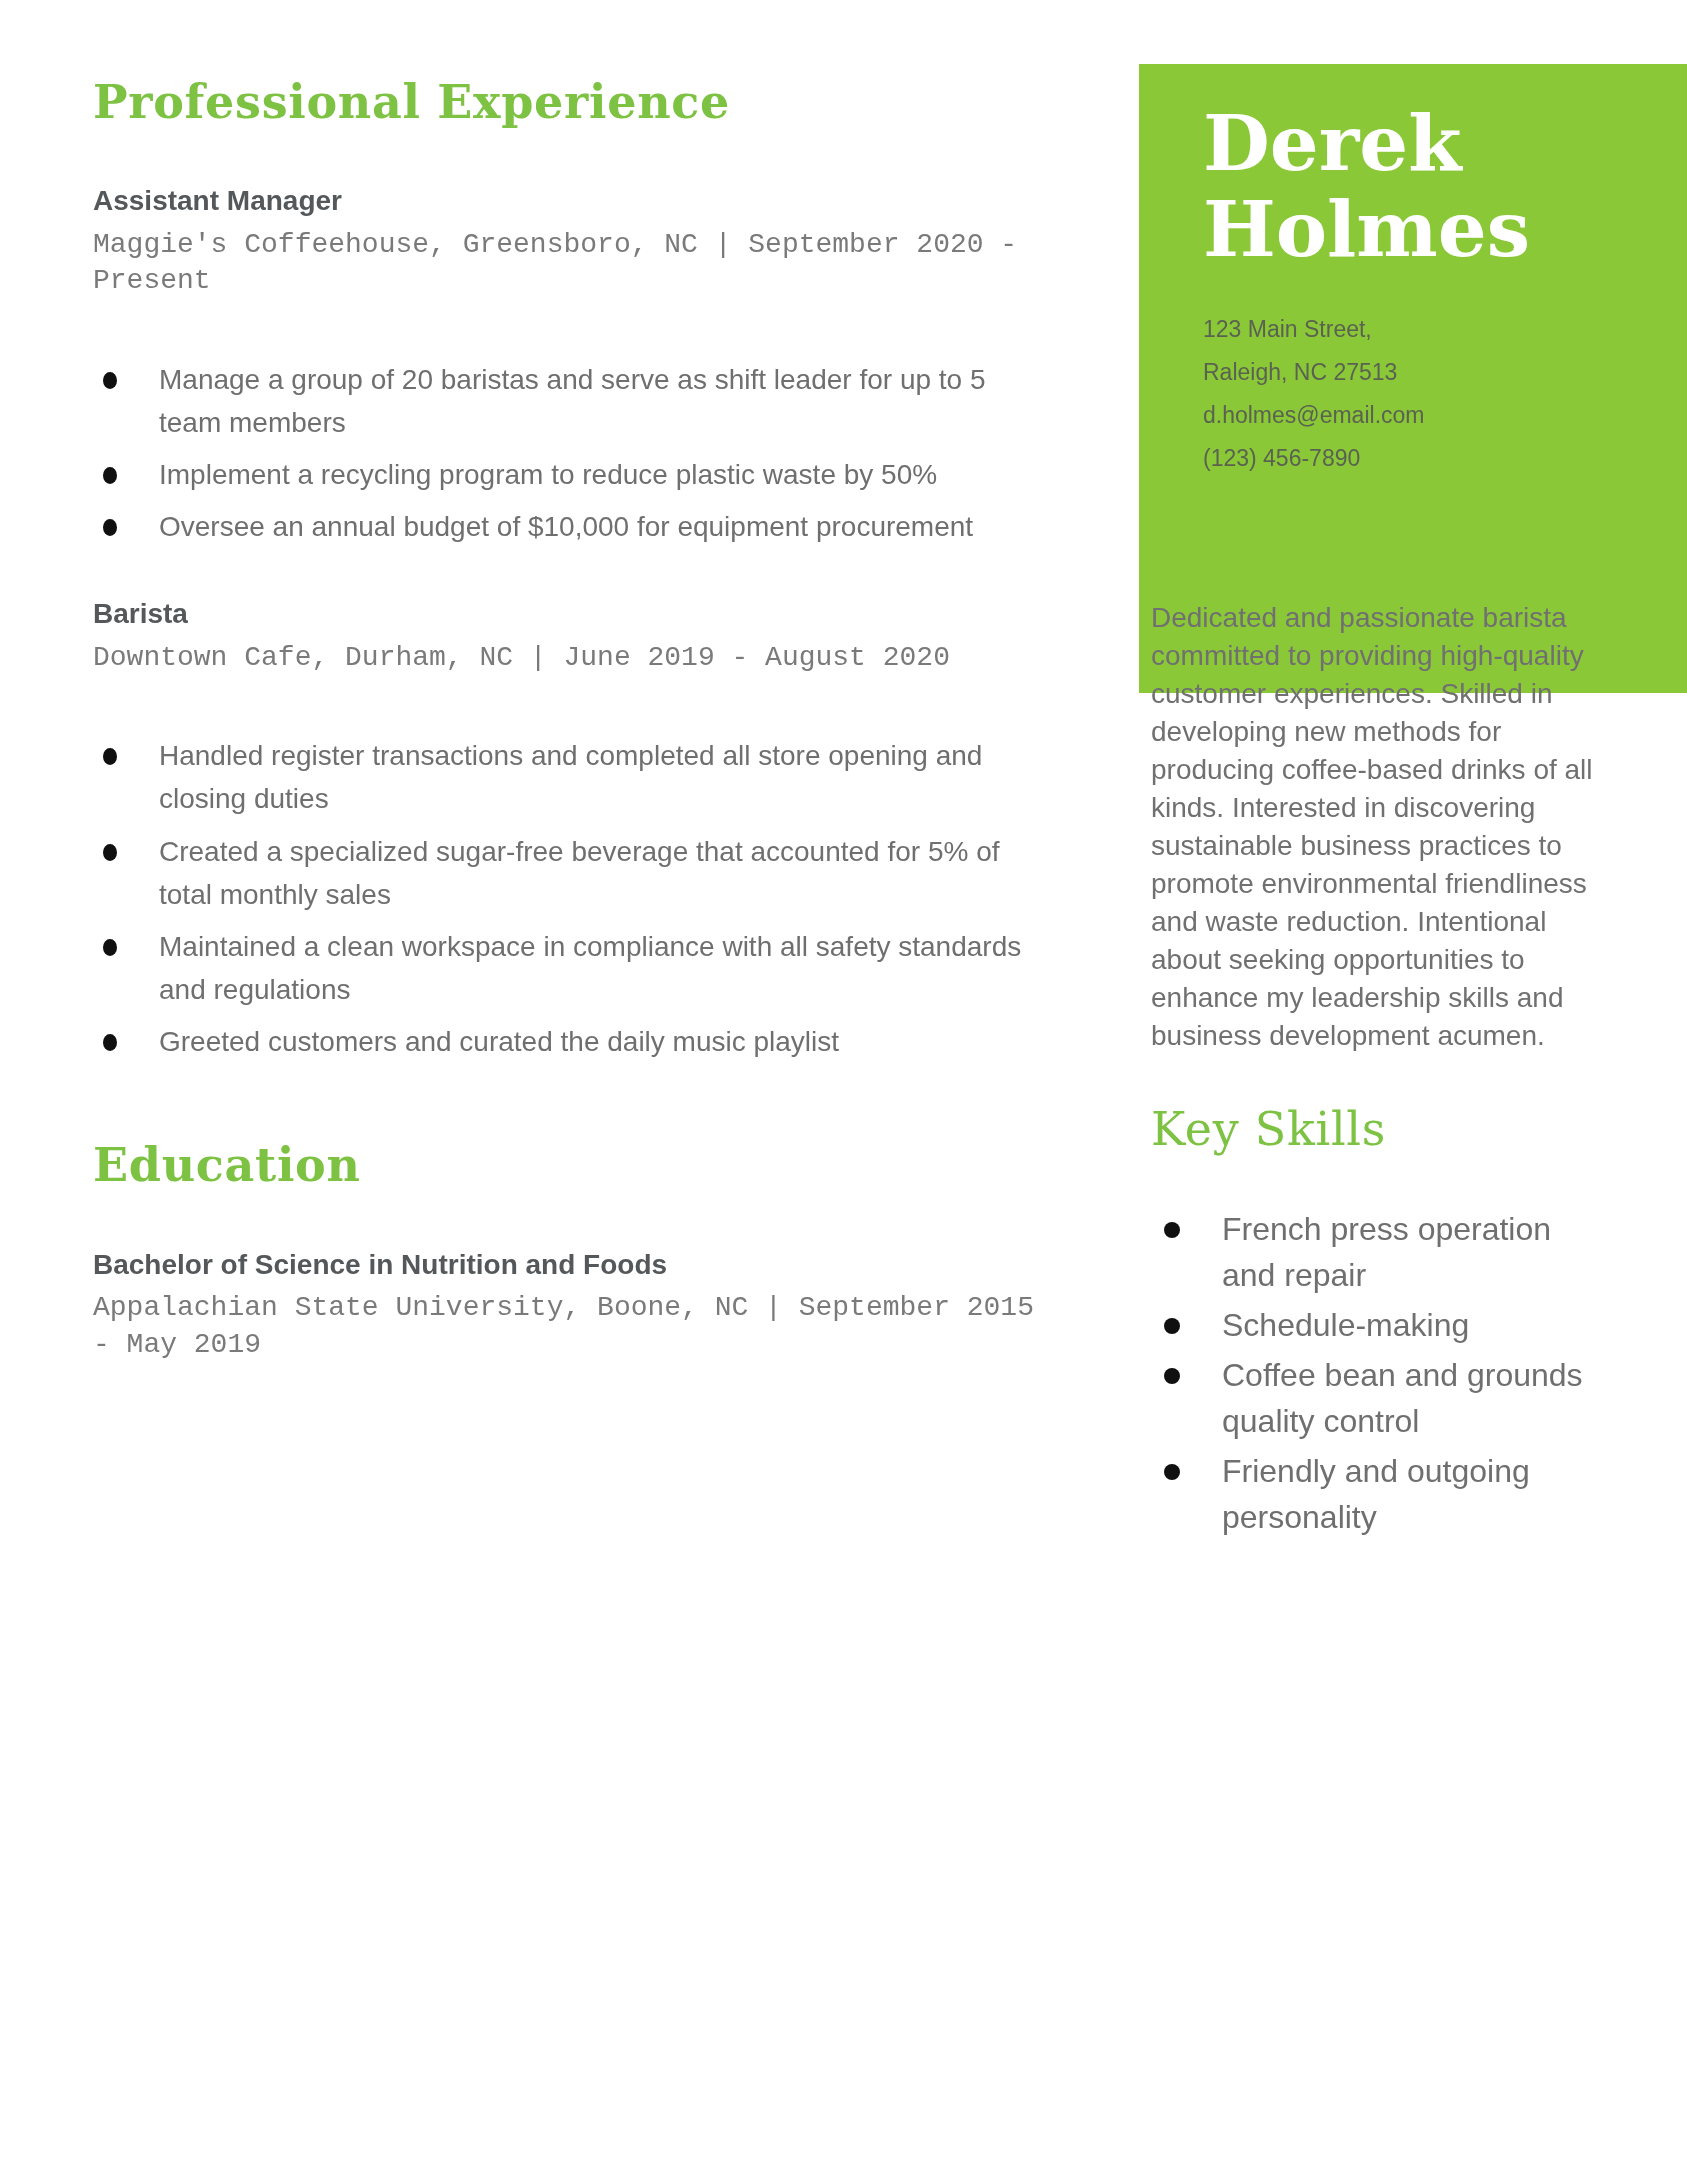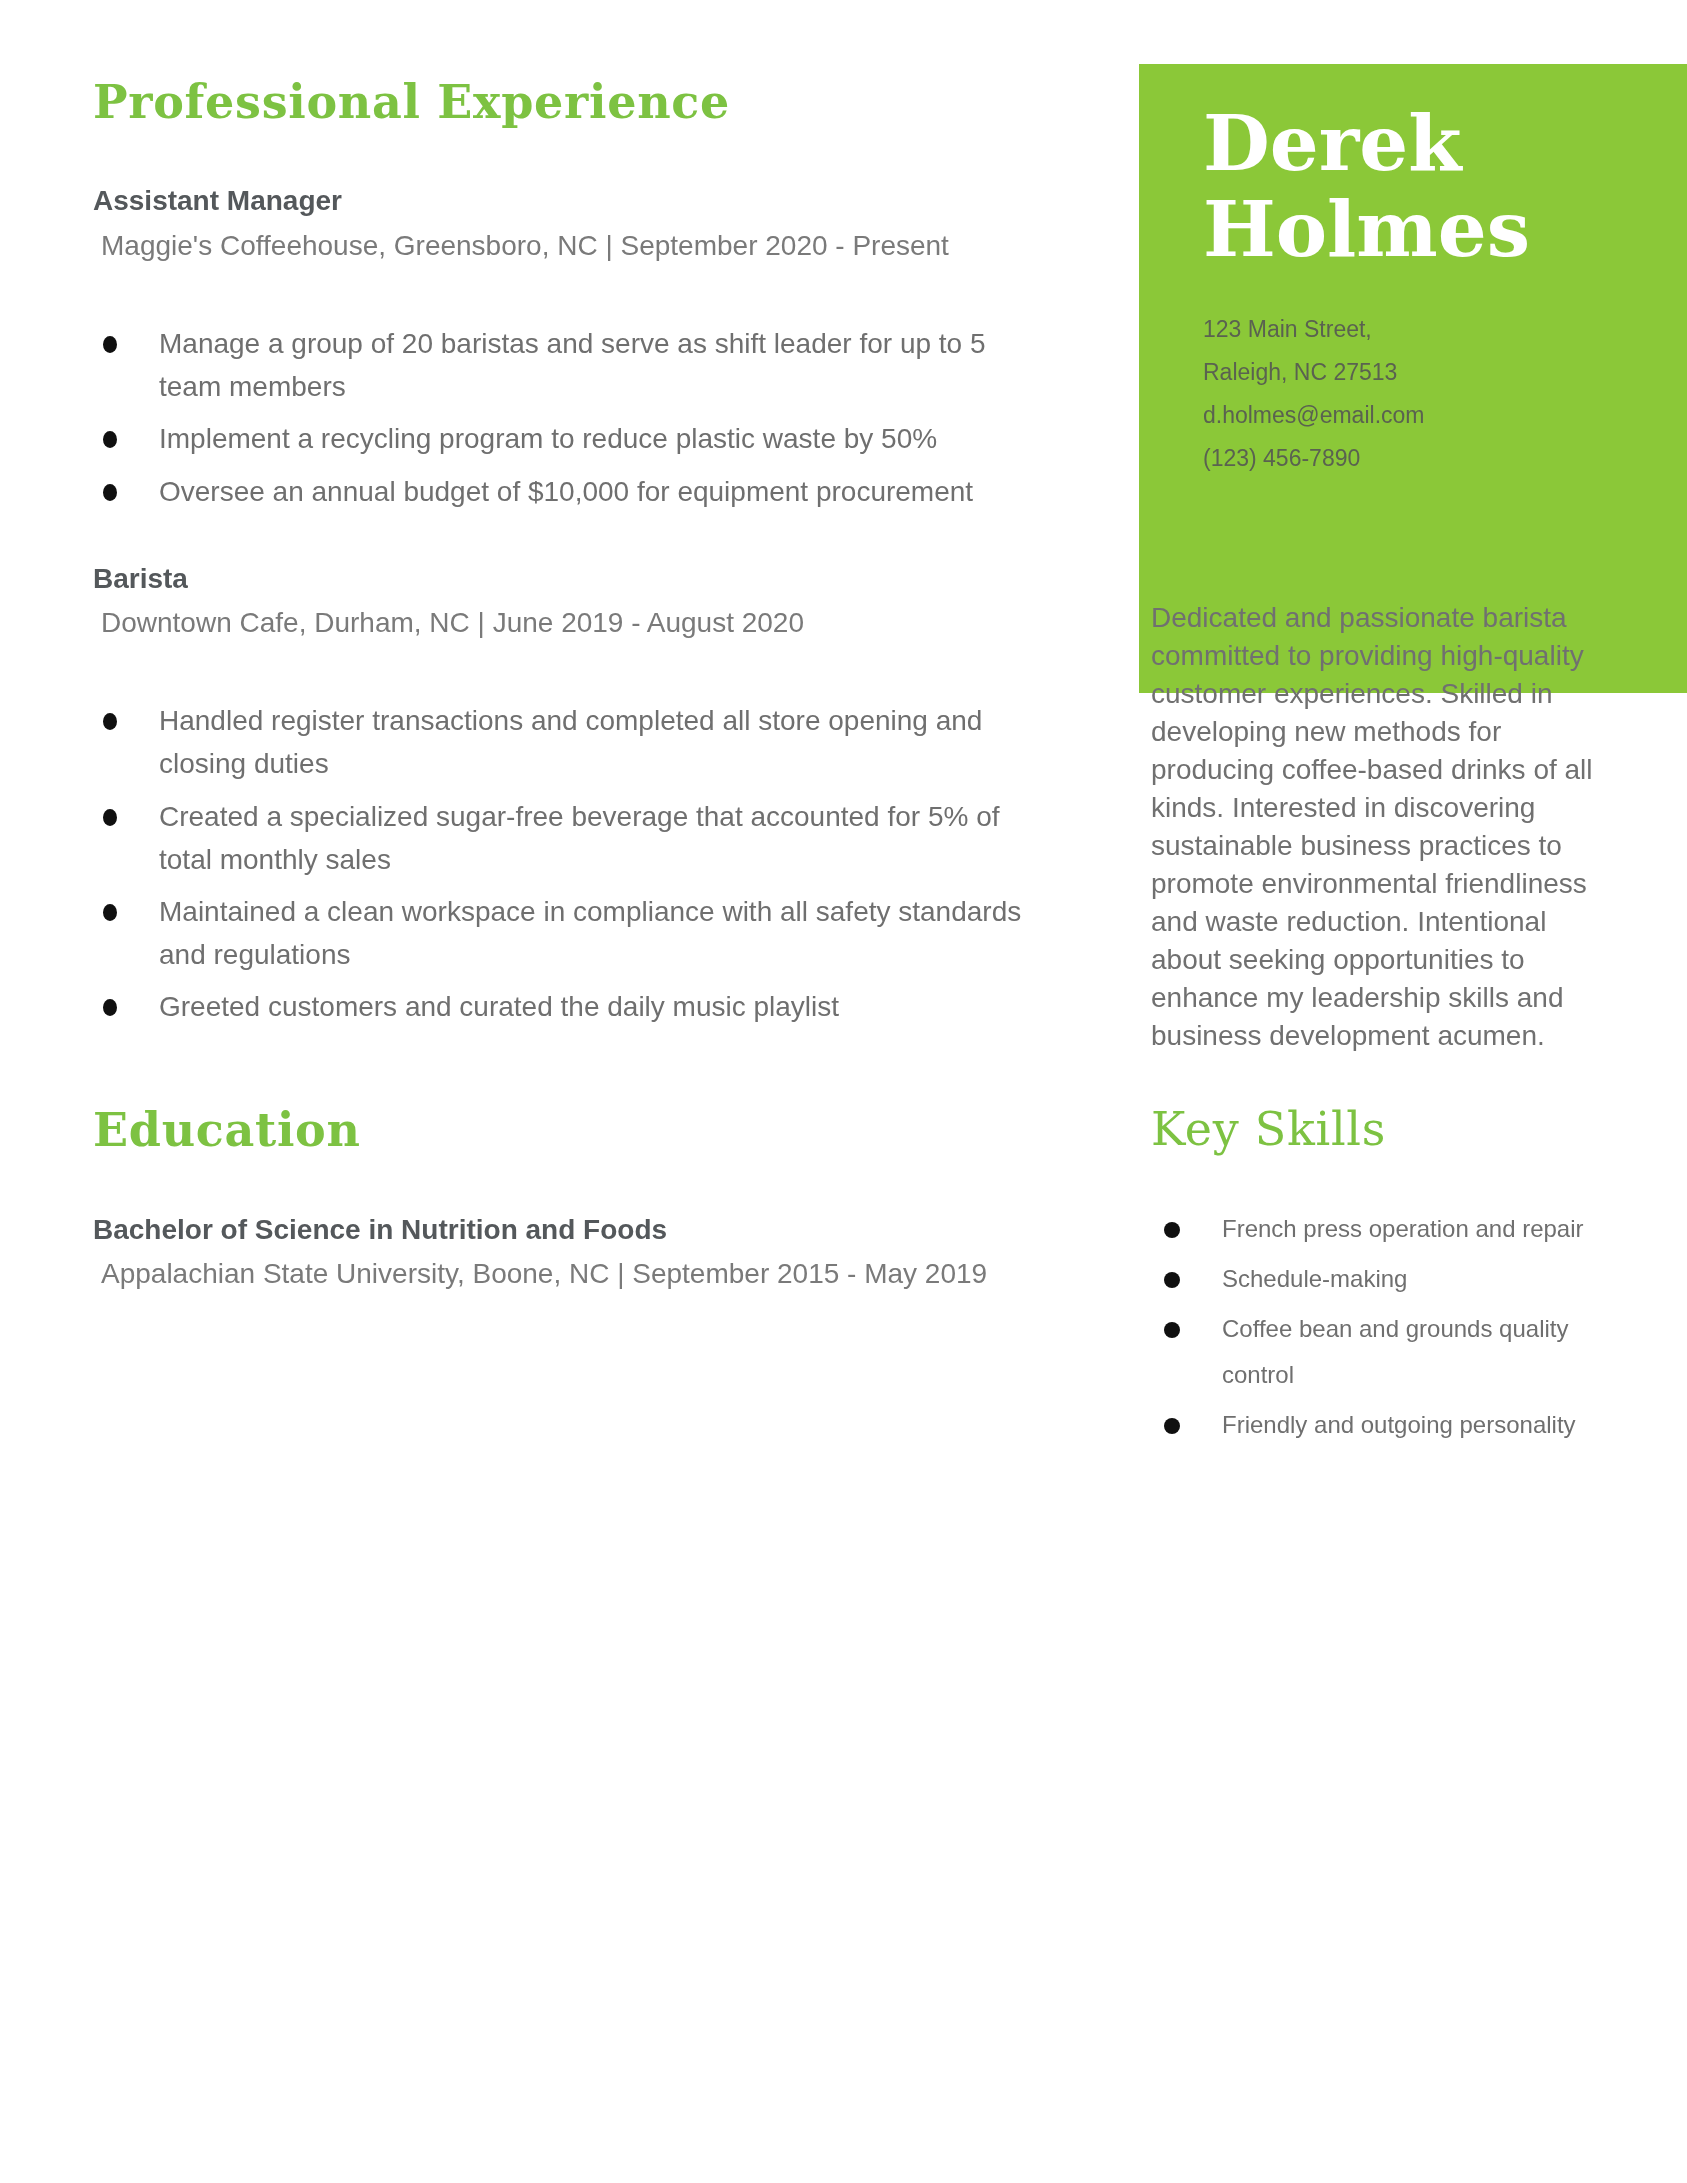--- a/index.html
+++ b/index.html
@@ -17,21 +17,21 @@
     font-weight:bold; font-size:46px; line-height:1.05;
     color:#7DC242; margin:0 0 57px 0; letter-spacing:0.7px;
   }
   .edu-heading { margin-top:78px; }
 
   .job-title, .degree-title {
     font-size:28px; line-height:1.3; font-weight:bold;
     color:#54585B; margin:0 0 7.3px 0;
   }
   .meta {
-    font-size:28px; line-height:1.3; color:#7A7A7A; margin:8px;
+    font-size:28px; line-height:1.3; color:#7A7A7A; margin:0;font-family:Liberation Mono, monospace;
   }
   .job .meta { margin-bottom:58px; }
   .job + .job { margin-top:48px; }
 
   ul.bullets { list-style:none; margin:0; padding:0; }
   ul.bullets li {
     position:relative; padding-left:66px;
     font-size:28px; line-height:43px; color:#6F6F6F;
   }
   ul.bullets li + li { margin-top:9.3px; }
@@ -58,21 +58,21 @@
   .side-col { position:absolute; left:1151px; top:599px; width:470px; }
   .summary { margin:0; font-size:28px; line-height:38px; color:#707070; }
   .skills-heading {
     font-family:"DejaVu Serif","Liberation Serif",serif;
     font-weight:normal; font-size:46px; line-height:1.05;
     color:#7DC242; margin:50px 0 0 0; letter-spacing:0.7px;
   }
   ul.skills { list-style:none; margin:53px 0 0 0; padding:0; width:443px; }
   ul.skills li {
     position:relative; padding-left:71px;
-    font-size:24px; line-height:46px; color:#6F6F6F;
+    font-size:32px; line-height:46px; color:#6F6F6F;
   }
   ul.skills li + li { margin-top:4px; }
   ul.skills .dot { left:13.2px; top:16px; width:16px; height:16px; }
 </style>
 </head>
 <body>
 
 <div class="page">
 
   <section class="main-col">

